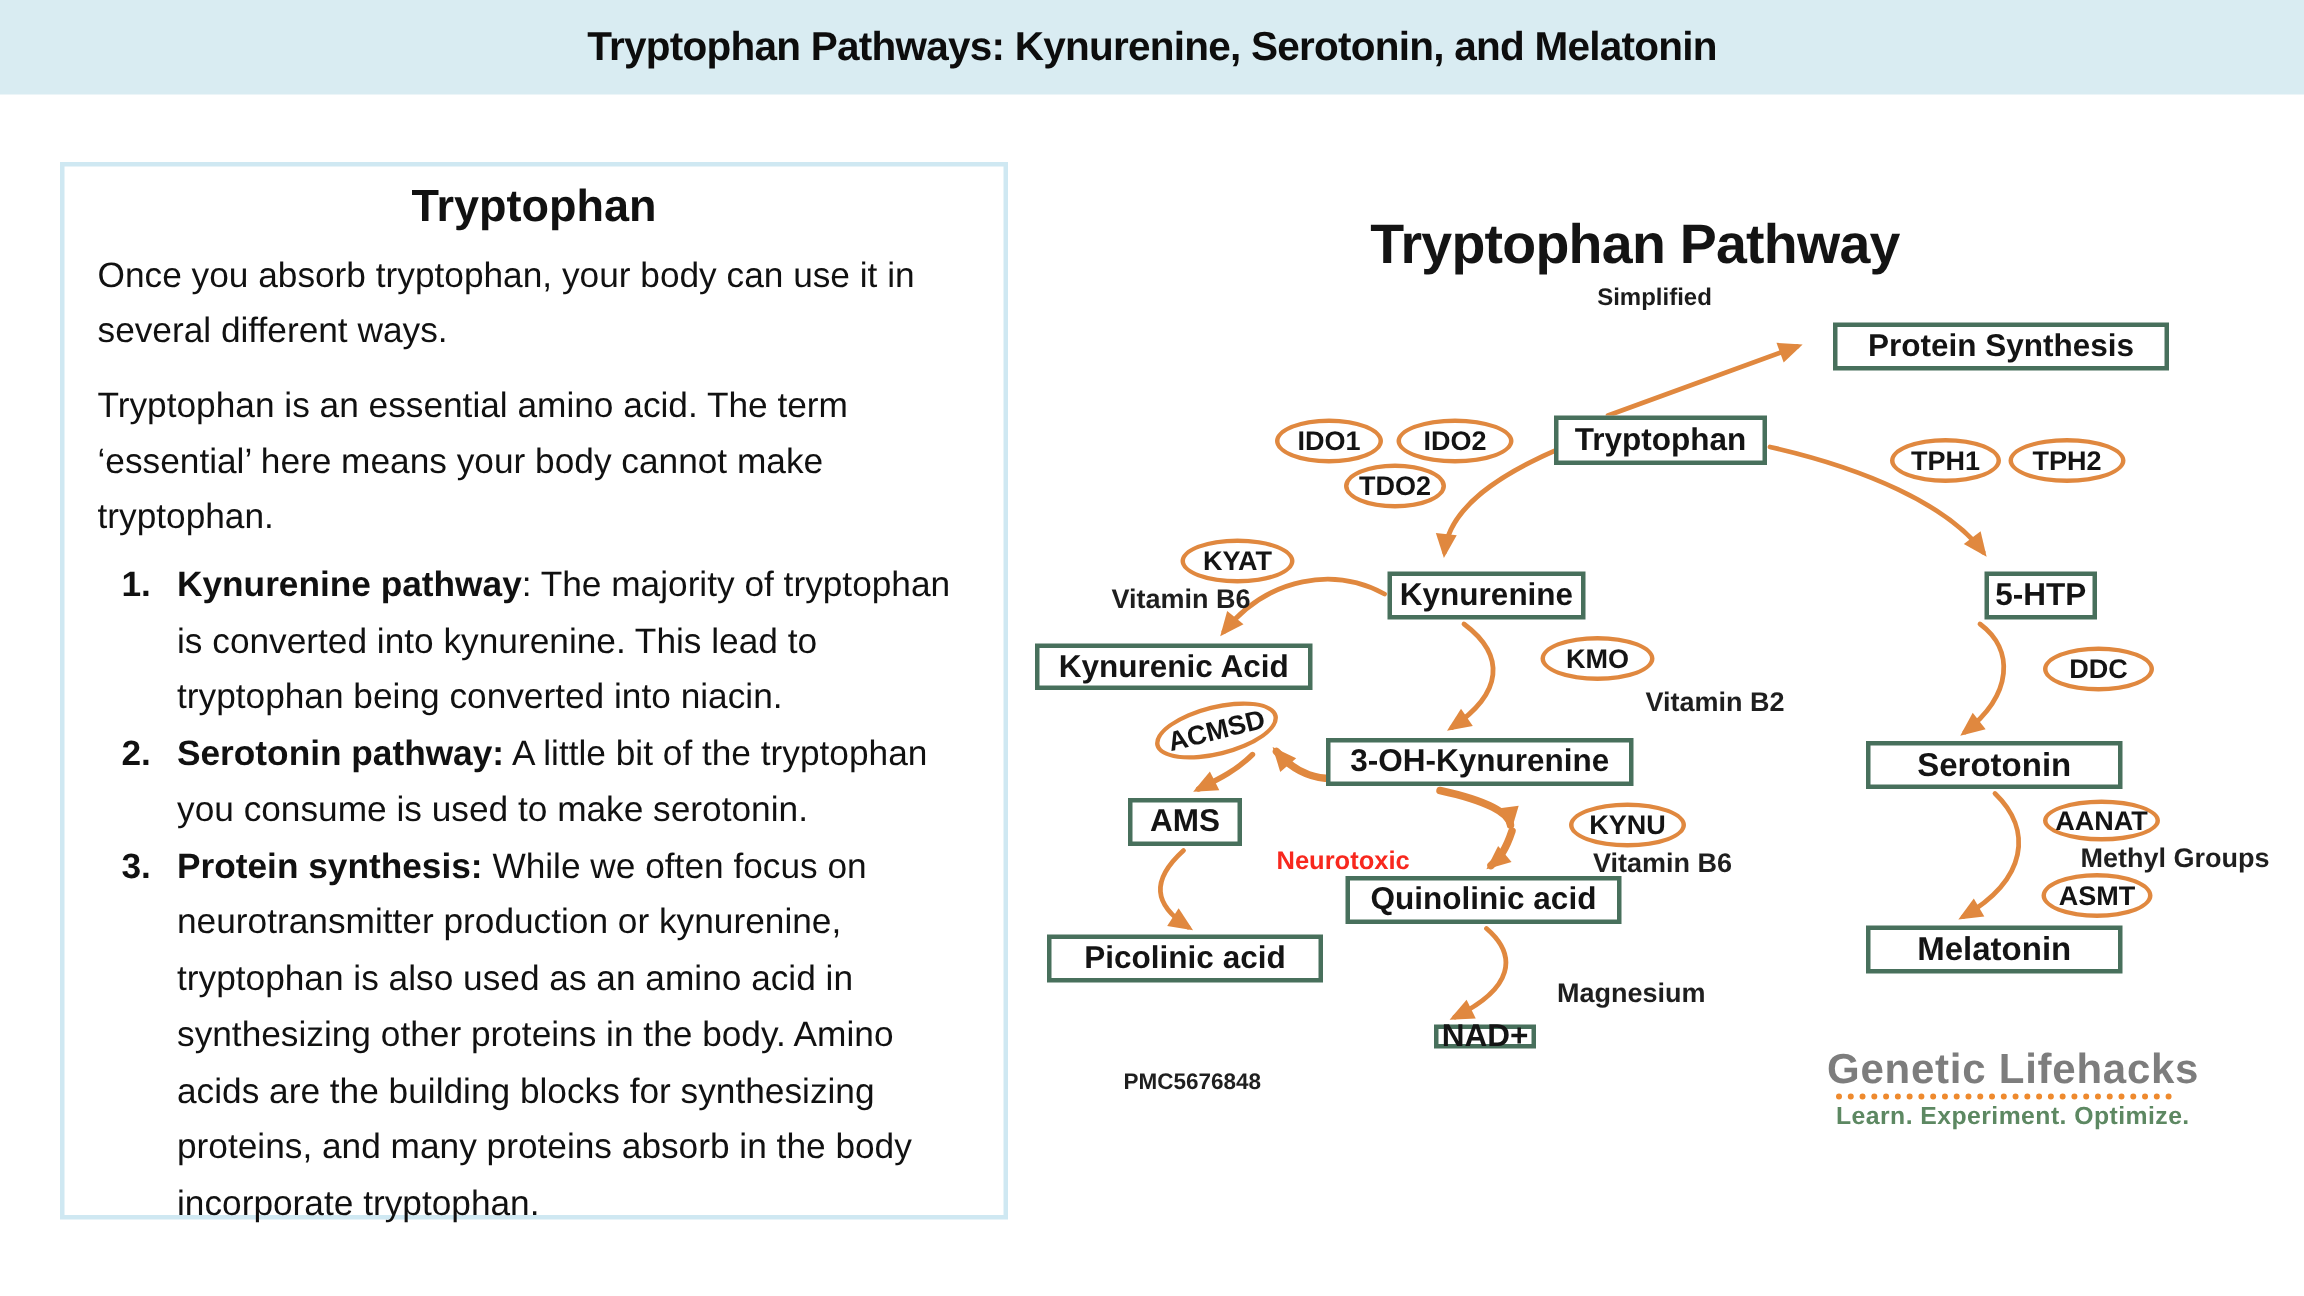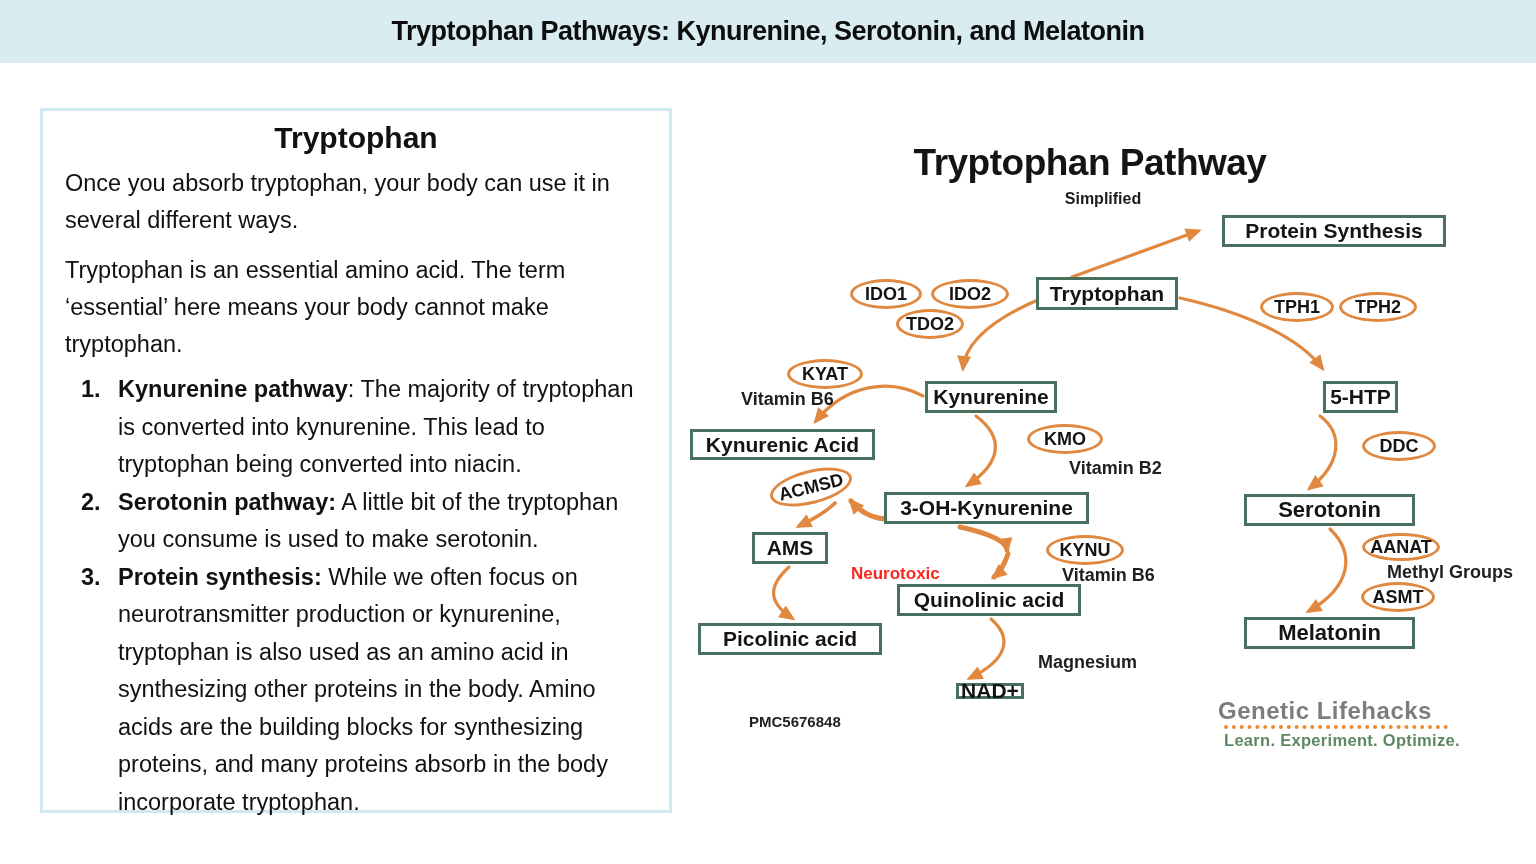--- a/index.html
+++ b/index.html
@@ -44,21 +44,21 @@
     display:flex;align-items:center;justify-content:center;background:transparent;
     font-weight:bold;font-size:18px;color:#141414;white-space:nowrap;
   }
   .dlabel{position:absolute;font-size:18px;font-weight:600;color:#1f1f1f;white-space:nowrap;}
   .neurotoxic{position:absolute;font-size:17px;font-weight:bold;color:#f8281e;white-space:nowrap;}
   .reference{position:absolute;font-size:15px;font-weight:600;color:#1f1f1f;}
   .arrows{position:absolute;left:0;top:0;pointer-events:none;}
 
   
   .logo{position:absolute;left:1218px;top:697px;}
-  .logo-name{font-size:24px;font-weight:bold;color:#7d7d7d;letter-spacing:0.5px;}
+  .logo-name{font-size:28px;font-weight:bold;color:#7d7d7d;letter-spacing:0.5px;}
   .logo-divider{width:224px;border-top:4px dotted #ee8a2e;margin:0 0 2px 6px;}
   .logo-tagline{font-size:16.5px;font-weight:bold;color:#5d8862;margin-left:6px;letter-spacing:0.3px;}
 </style>
 </head>
 <body>
 
 <div class="header">
   <div class="header-title">Tryptophan Pathways: Kynurenine, Serotonin, and Melatonin</div>
 </div>
 
@@ -128,21 +128,21 @@
 <div class="enzyme" style="left:1339px;top:292px;width:78px;height:30px;text-align:right;">TPH2</div>
 <div class="enzyme" style="left:787px;top:359px;width:76px;height:30px;">KYAT</div>
 <div class="enzyme" style="left:1027px;top:424px;width:76px;height:30px;">KMO</div>
 <div class="enzyme" style="left:769px;top:470px;width:84px;height:34px;transform:rotate(-14deg);">ACMSD</div>
 <div class="enzyme" style="left:1046px;top:535px;width:78px;height:30px;">KYNU</div>
 <div class="enzyme" style="left:1362px;top:431px;width:74px;height:30px;">DDC</div>
 <div class="enzyme" style="left:1362px;top:533px;width:78px;height:28px;">AANAT</div>
 <div class="enzyme" style="left:1361px;top:582px;width:74px;height:30px;">ASMT</div>
 
 <div class="dlabel" style="left:741px;top:389px;">Vitamin B6</div>
-<div class="dlabel" style="left:1069px;top:458px;text-align:center;">Vitamin B2</div>
+<div class="dlabel" style="left:1097px;top:458px;text-align:center;">Vitamin B2</div>
 <div class="dlabel" style="left:1062px;top:565px;">Vitamin B6</div>
 <div class="dlabel" style="left:1038px;top:652px;">Magnesium</div>
 <div class="dlabel" style="left:1387px;top:562px;">Methyl Groups</div>
 <div class="neurotoxic" style="left:851px;top:564px;">Neurotoxic</div>
 <div class="reference" style="left:749px;top:713px;">PMC5676848</div>
 
 <div class="logo">
   <div class="logo-name">Genetic Lifehacks</div>
   <div class="logo-divider"></div>
   <div class="logo-tagline">Learn. Experiment. Optimize.</div>

